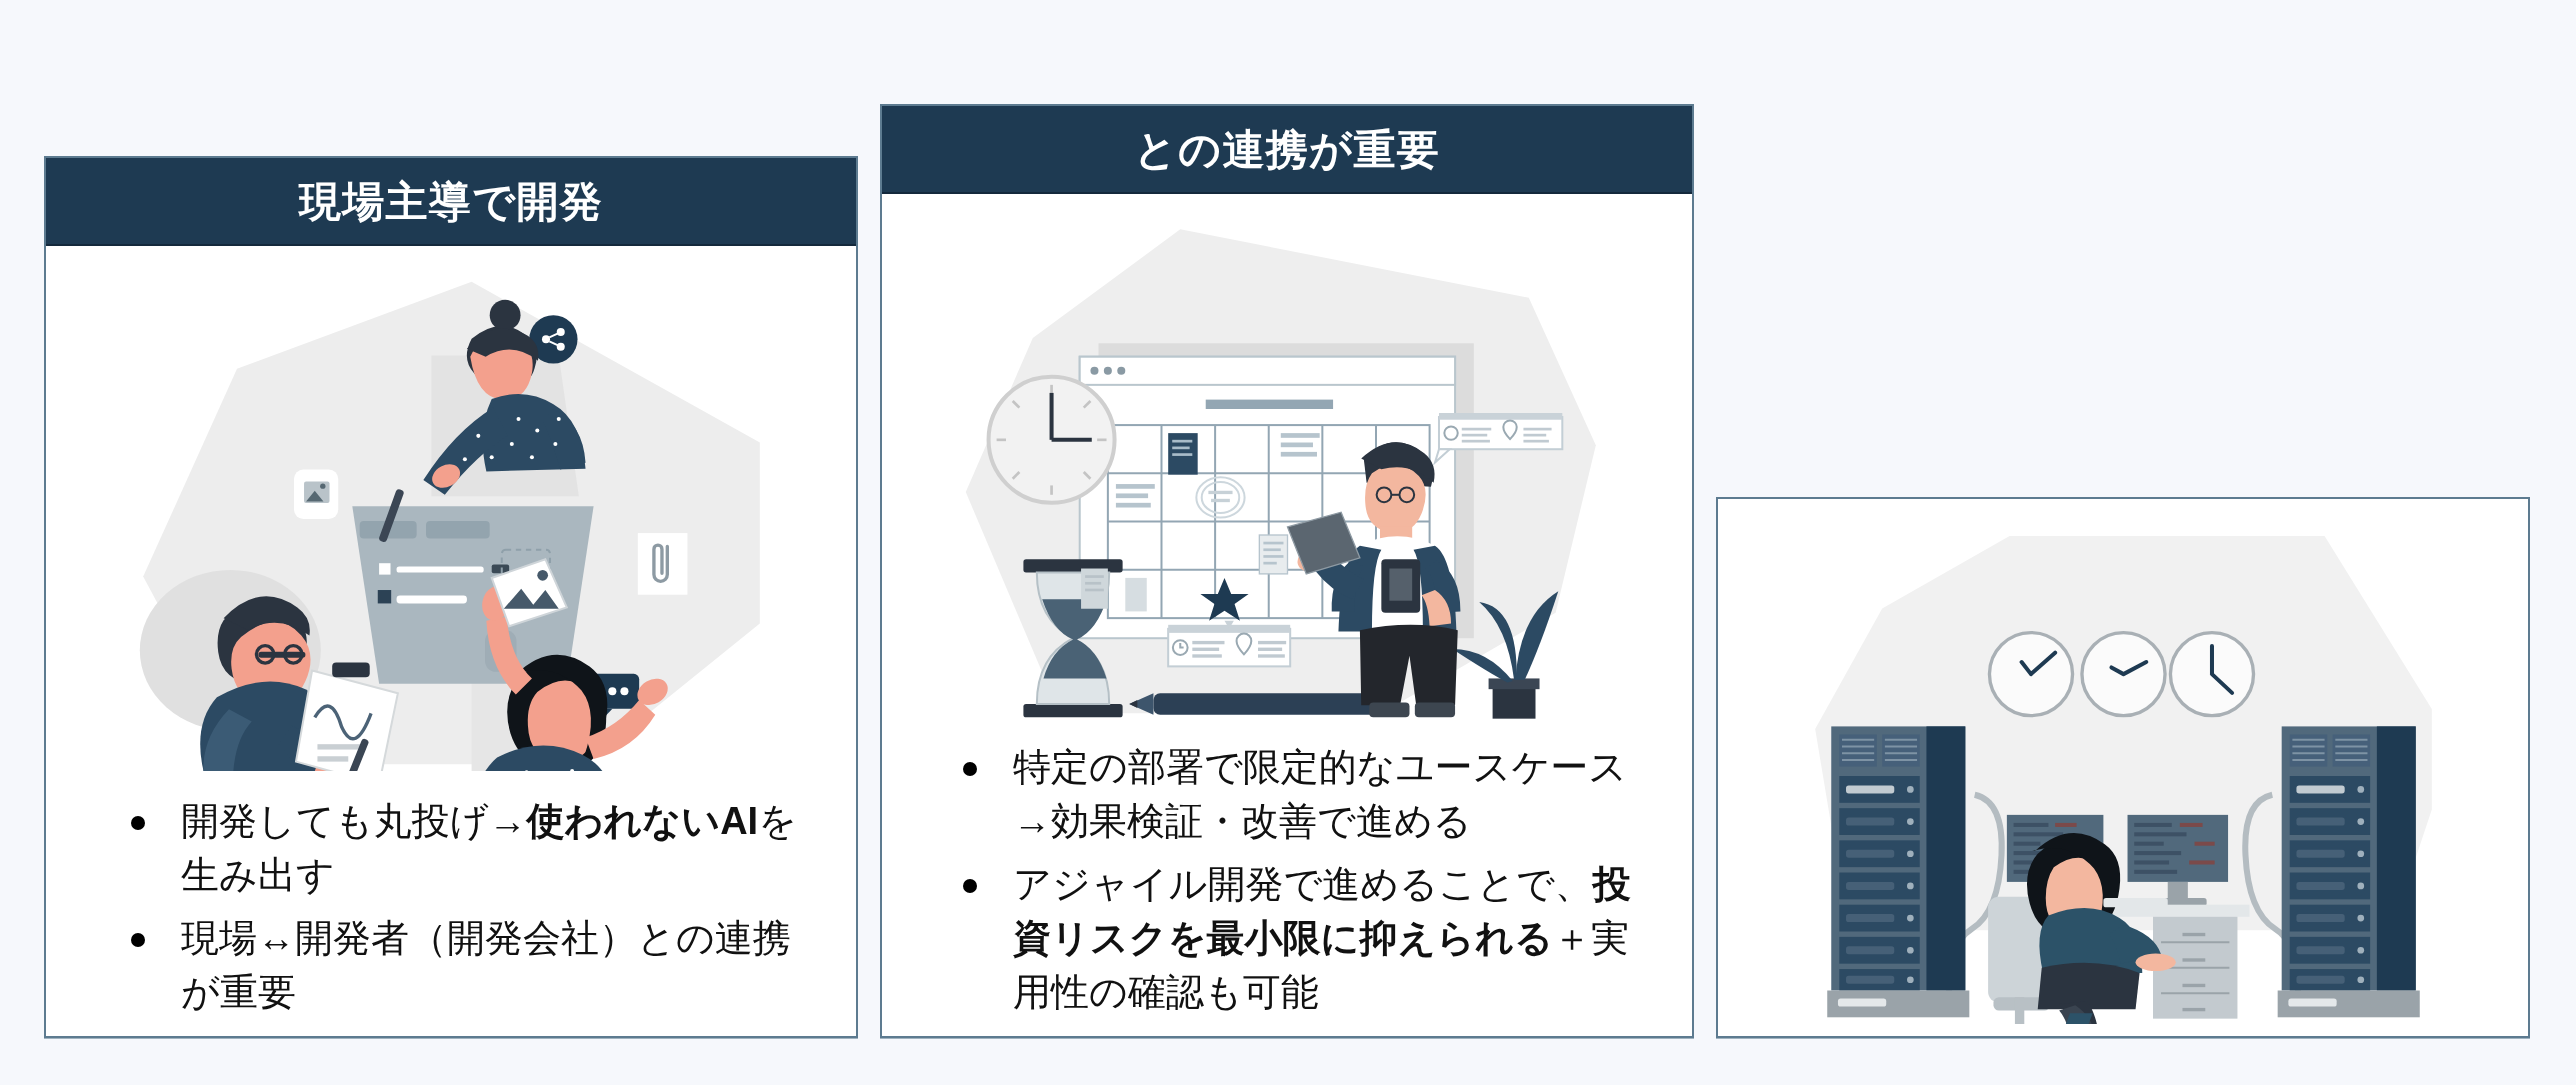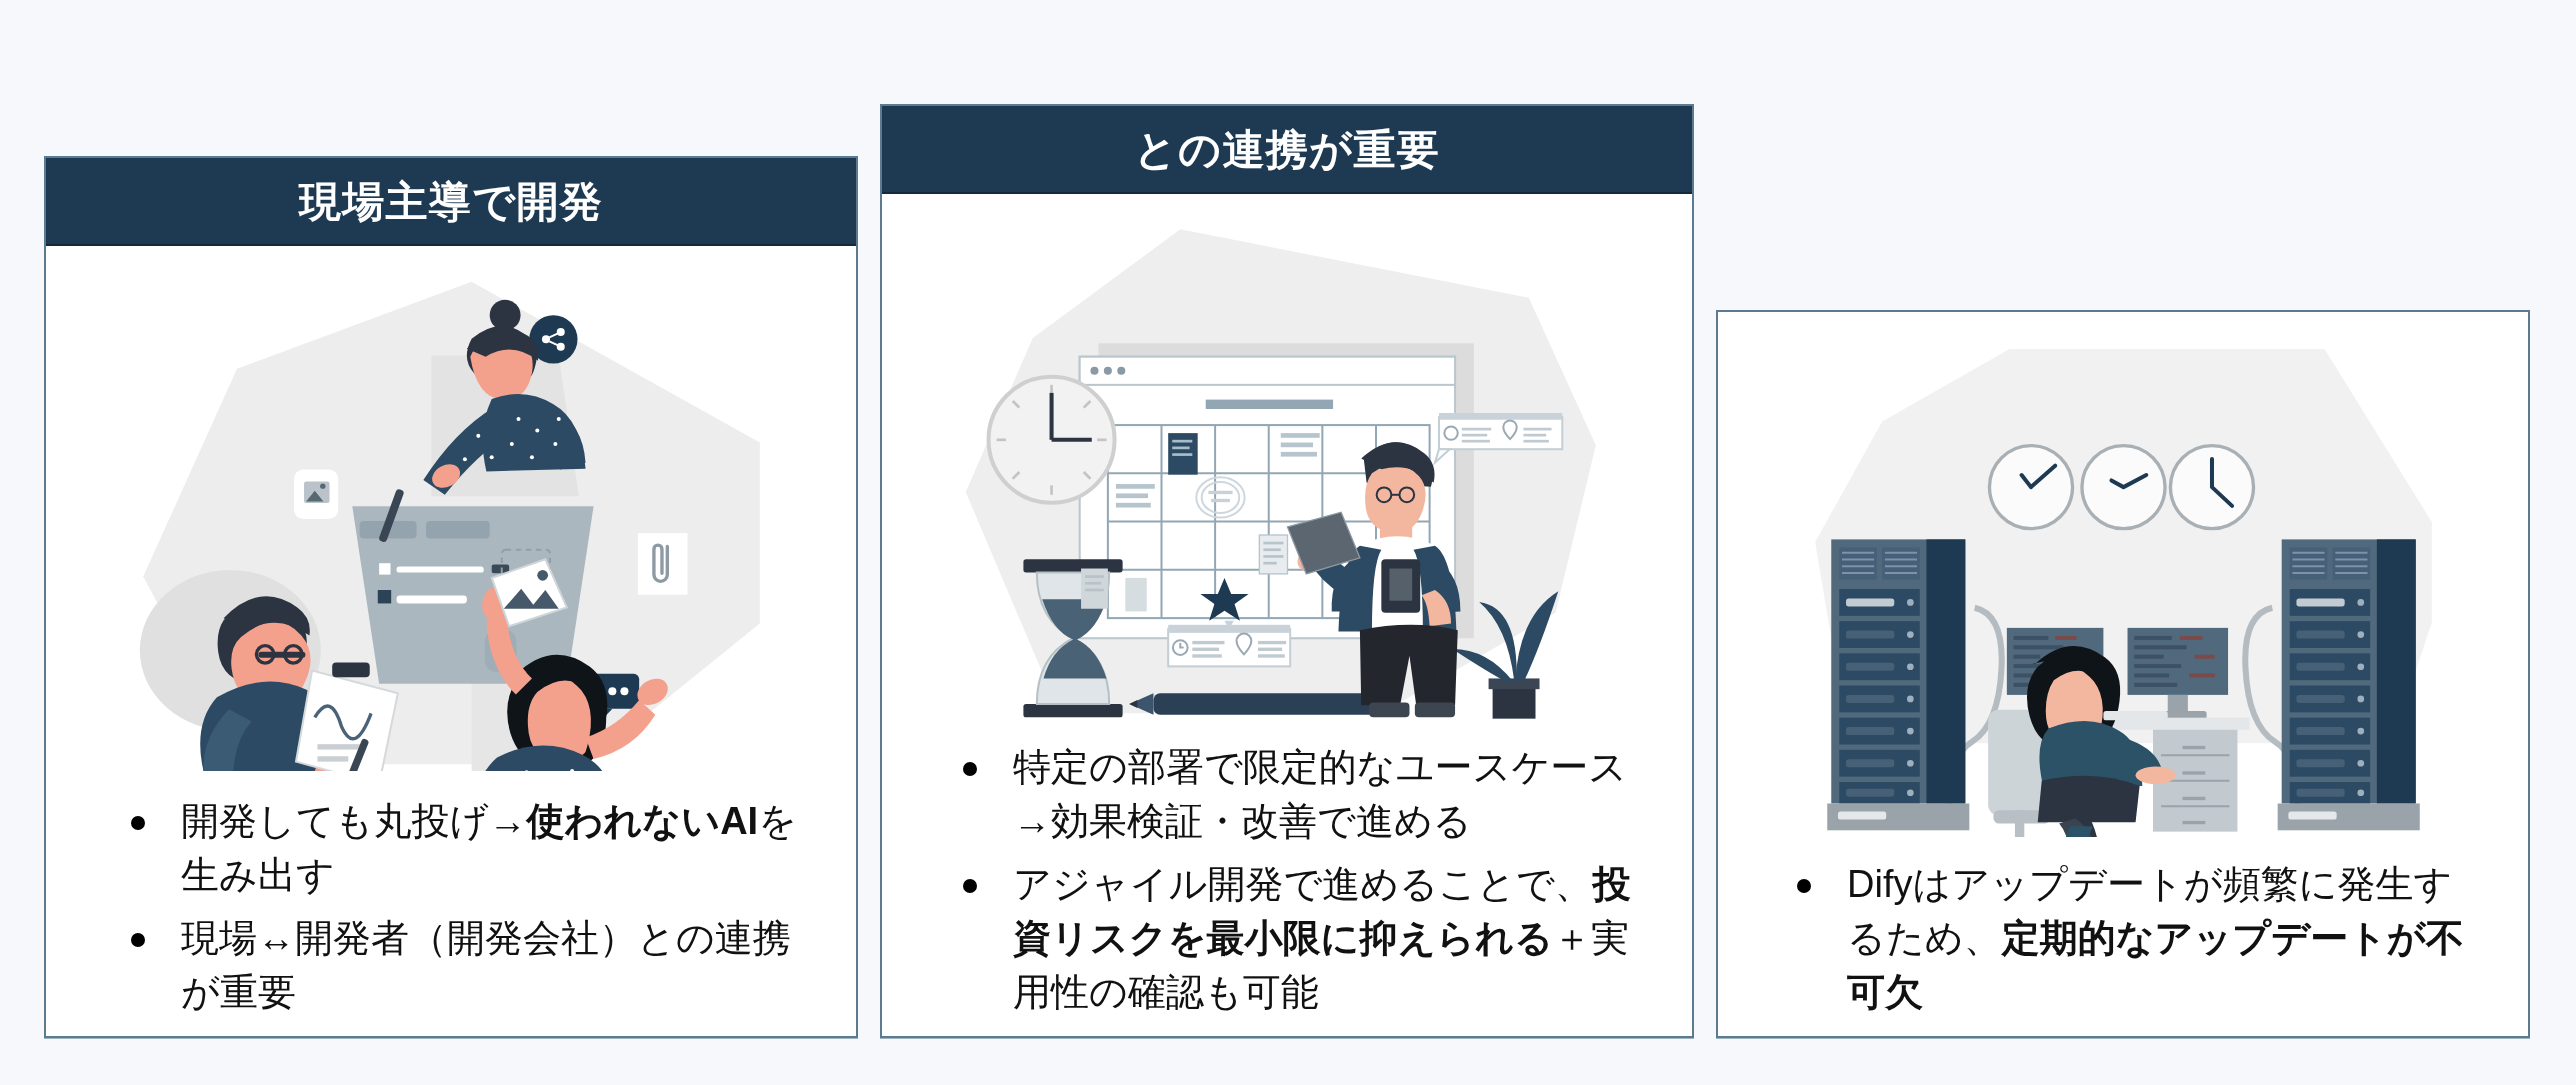--- a/index.html
+++ b/index.html
@@ -549,21 +549,18 @@
           <path d="M500 592 q46 14 56 44 l-60 14 q-8 -34 -18 -44z" fill="#2c5268"></path>
           <ellipse cx="548" cy="648" rx="30" ry="13" fill="#f3b79f"></ellipse>
           <path d="M378 656 q80 -18 146 8 l-6 54 l-146 0z" fill="#2b3440"></path>
           <path d="M404 710 q22 28 22 56 l38 -4 q-4 -36 -18 -56z" fill="#2b3440"></path>
           <path d="M428 712 q30 20 30 54 l-36 4 q-4 -34 -18 -50z" fill="#3a4450"></path>
           <polygon points="420,724 454,724 448,740 414,740" fill="#2c5268"></polygon>
           <rect x="470" y="552" width="96" height="14" rx="4" fill="#e3e7e9"></rect>
         </svg>
       </div>
 
-      <ul class="bullets">
-          <li>Difyはアップデートが頻繁に発生するため、<b>定期的なアップデートが不可欠</b></li>
-        </ul>
 
     </div>
   </section>
 
 </div>
 
 
 </body></html>

